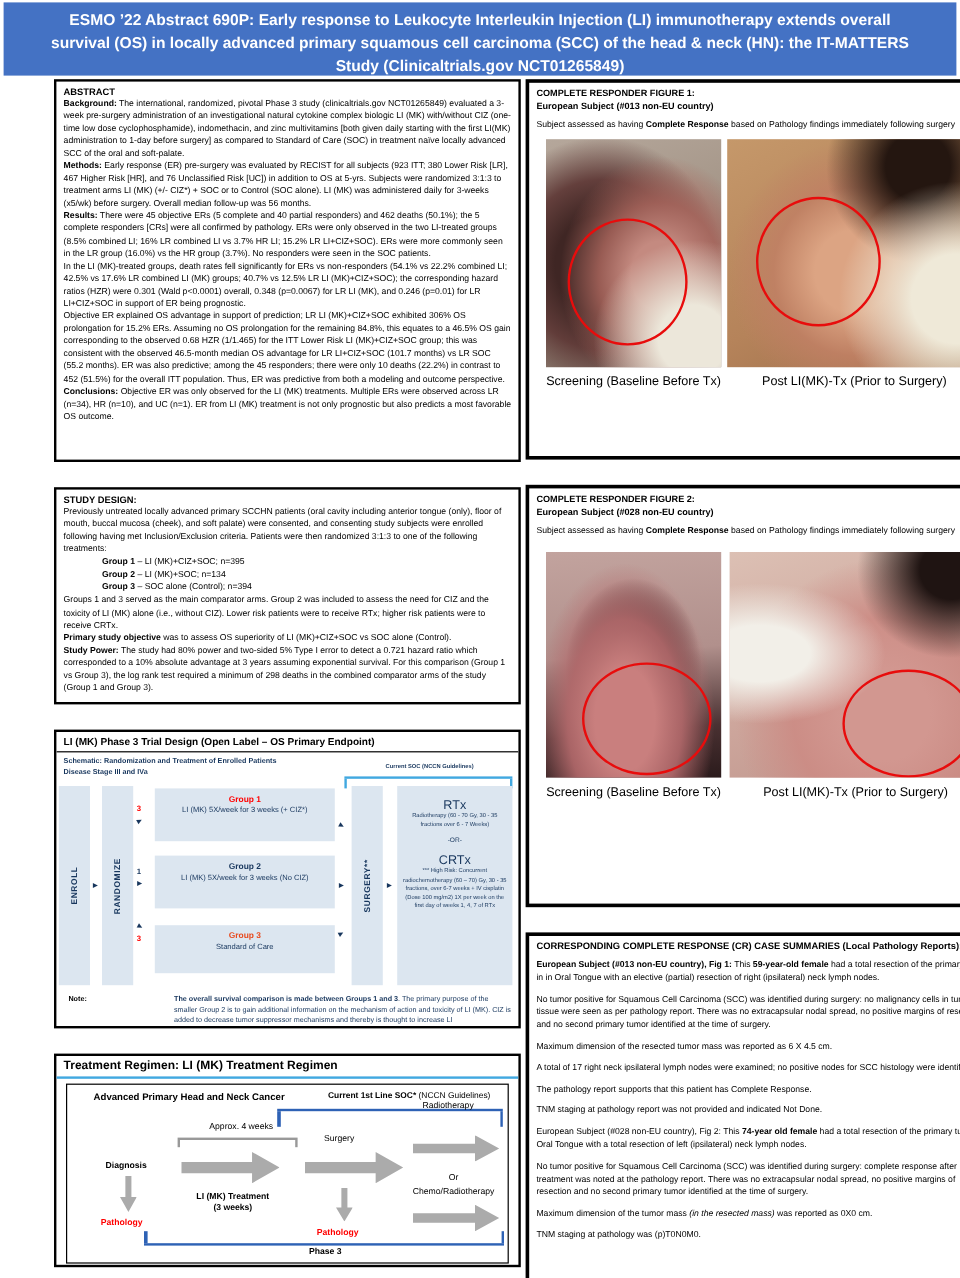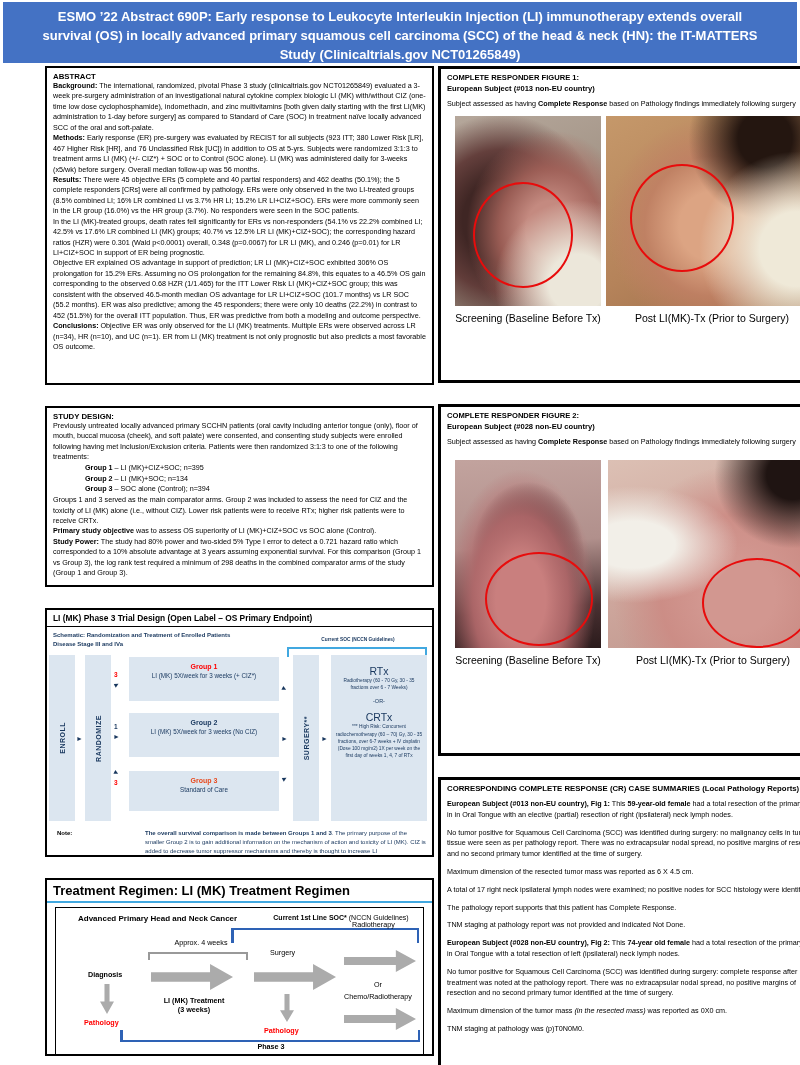--- a/index.html
+++ b/index.html
@@ -45,21 +45,21 @@
   .rt-big{font-size:10.5px;}
   .rt-sm{font-size:4.8px;line-height:1.5;}
   .rt-or{font-size:5.5px;margin:7px 0;}
   .bracket-soc{position:absolute;border-top:2px solid #41a8e0;}
   .bracket-soc::before,.bracket-soc::after{content:"";position:absolute;top:0;width:2px;height:8px;background:#41a8e0;}
   .bracket-soc::before{left:0;} .bracket-soc::after{right:0;}
   .brk-label{position:absolute;font-size:4.8px;font-weight:bold;color:#17365d;text-align:center;}
   .note-row{display:flex;padding:2px 6px 0 10px;font-size:6px;color:#17365d;line-height:1.5;}
   .note-lab{font-weight:bold;color:#000;width:88px;flex:none;}
   
-  .tr-title{font-size:13px;font-weight:bold;padding:3px 6px;border-bottom:2px solid #41a8e0;}
+  .tr-title{font-size:10px;font-weight:bold;padding:3px 6px;border-bottom:2px solid #41a8e0;}
   .tr-area{position:relative;height:148px;margin:4px 8px 0 8px;border:1.2px solid #000;}
   .tr-foot{font-size:6px;padding:2px 2px 0 8px;}
   .lbl{position:absolute;font-size:7.2px;}
   .lbl.b{font-weight:bold;}
   .lbl.red{color:#ff0000;font-weight:bold;}
   .garrow{position:absolute;background:#ababab;clip-path:polygon(0 32%,72% 32%,72% 0,100% 50%,72% 100%,72% 68%,0 68%);}
   .darrow{position:absolute;background:#ababab;clip-path:polygon(32% 0,68% 0,68% 58%,100% 58%,50% 100%,0 58%,32% 58%);}
   .brk{position:absolute;}
   .brk.down{border-top:2.5px solid #2e62b5;}
   .brk.down::before,.brk.down::after{content:"";position:absolute;top:0;width:2.5px;height:13px;background:#2e62b5;}
@@ -267,19 +267,19 @@
 
   <div class="box thick pad cr" style="height:316px;">
     <div class="sechead" style="margin-bottom:6px;">CORRESPONDING COMPLETE RESPONSE (CR) CASE SUMMARIES (Local Pathology Reports):</div>
     <div class="bodytxt">
         <p><span style="font-weight: bold;">European Subject (#013 non-EU country), Fig 1:</span><span> This </span><span style="font-weight: bold;">59-year-old female</span><span> had a total resection of the primary tumor in in Oral Tongue with an elective (partial) resection of right (ipsilateral) neck lymph nodes.</span></p>
         <p><span>No tumor positive for Squamous Cell Carcinoma (SCC) was identified during surgery: no malignancy cells in tumor tissue were seen as per pathology report. There was no extracapsular nodal spread, no positive margins of resection and no second primary tumor identified at the time of surgery.</span></p>
         <p><span>Maximum dimension of the resected tumor mass was reported as 6 X  4.5 cm.</span></p>
         <p><span>A total of 17 right neck ipsilateral lymph nodes were examined; no positive nodes for SCC histology were identified.</span></p>
         <p><span>The pathology report supports that this patient has Complete Response.</span></p>
         <p><span>TNM staging at pathology report was not provided and indicated Not Done.</span></p>
-        <p><span style="font-weight: bold; margin-top: 12px;">European Subject (#028 non-EU country), Fig 2:</span><span> This </span><span style="font-weight: bold;">74-year old female</span><span> had a total resection of the primary tumor in Oral Tongue with a total resection of left (ipsilateral) neck lymph nodes.</span></p>
+        <p><span style="font-weight: normal; margin-top: 12px;">European Subject (#028 non-EU country), Fig 2:</span><span> This </span><span style="font-weight: bold;">74-year old female</span><span> had a total resection of the primary tumor in Oral Tongue with a total resection of left (ipsilateral) neck lymph nodes.</span></p>
         <p><span>No tumor positive for Squamous Cell Carcinoma (SCC) was identified during surgery: complete response after treatment was noted at the pathology report. There was no extracapsular nodal spread, no positive margins of resection and no second primary tumor identified at the time of surgery.</span></p>
         <p><span>Maximum dimension of the tumor mass </span><span style="font-style: italic;">(in the resected mass)</span><span> was reported as 0X0 cm.</span></p>
         <p><span>TNM staging at pathology was (p)T0N0M0.</span></p>
       </div>
   </div>
 </div>
 
 </body></html>

